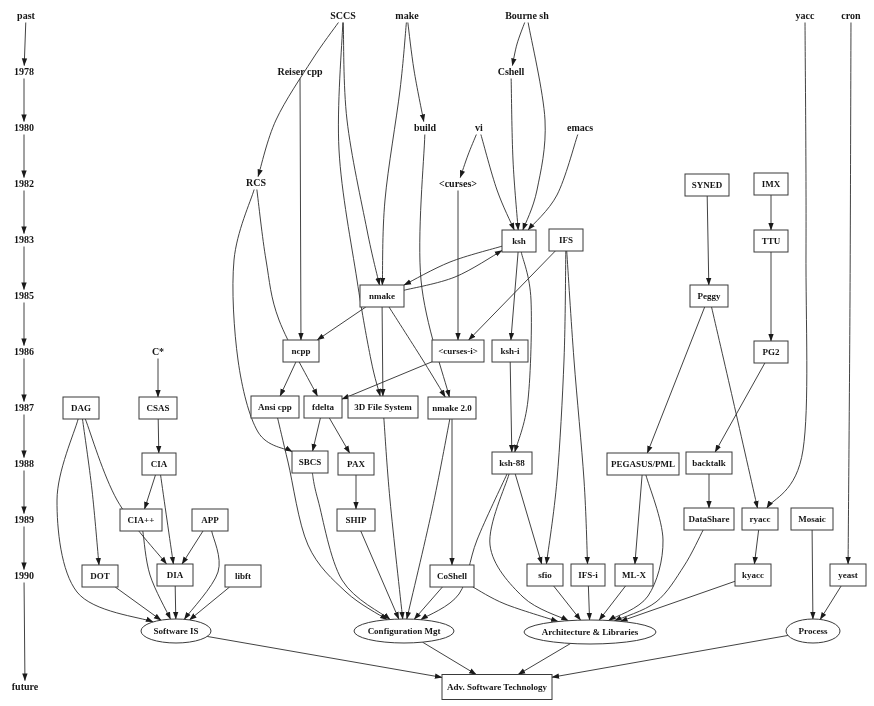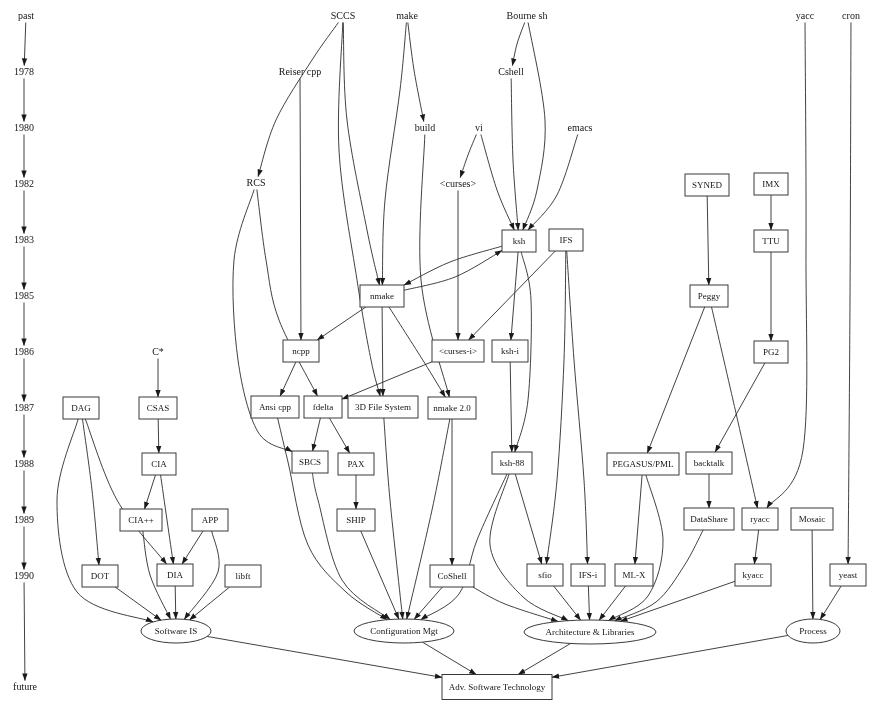--- a/index.html
+++ b/index.html
@@ -1,17 +1,17 @@
 <!DOCTYPE html>
 <html><head>
 <meta charset="utf-8">
 <style>
   html,body{margin:0;padding:0;background:#ffffff;}
   body{font-family:"Liberation Serif","DejaVu Serif",serif;}
-  #stage{position:relative;width:874px;height:706px;background:#ffffff;overflow:hidden;}
+  #stage{position:relative;width:874px;height:706px;background:#ffffff;overflow:hidden;font-weight:bold;}
   svg{display:block;}
   text{fill:#151515;}
   .node-box{fill:#ffffff;stroke:#3a3a3a;stroke-width:1;}
   .node-ellipse{fill:#ffffff;stroke:#3a3a3a;stroke-width:1;}
   .edge{fill:none;stroke:#2d2d2d;stroke-width:0.9;}
   .lbl-text{font-size:10px;}
   .lbl-shape{font-size:9px;}
 </style>
 </head>
 <body>

